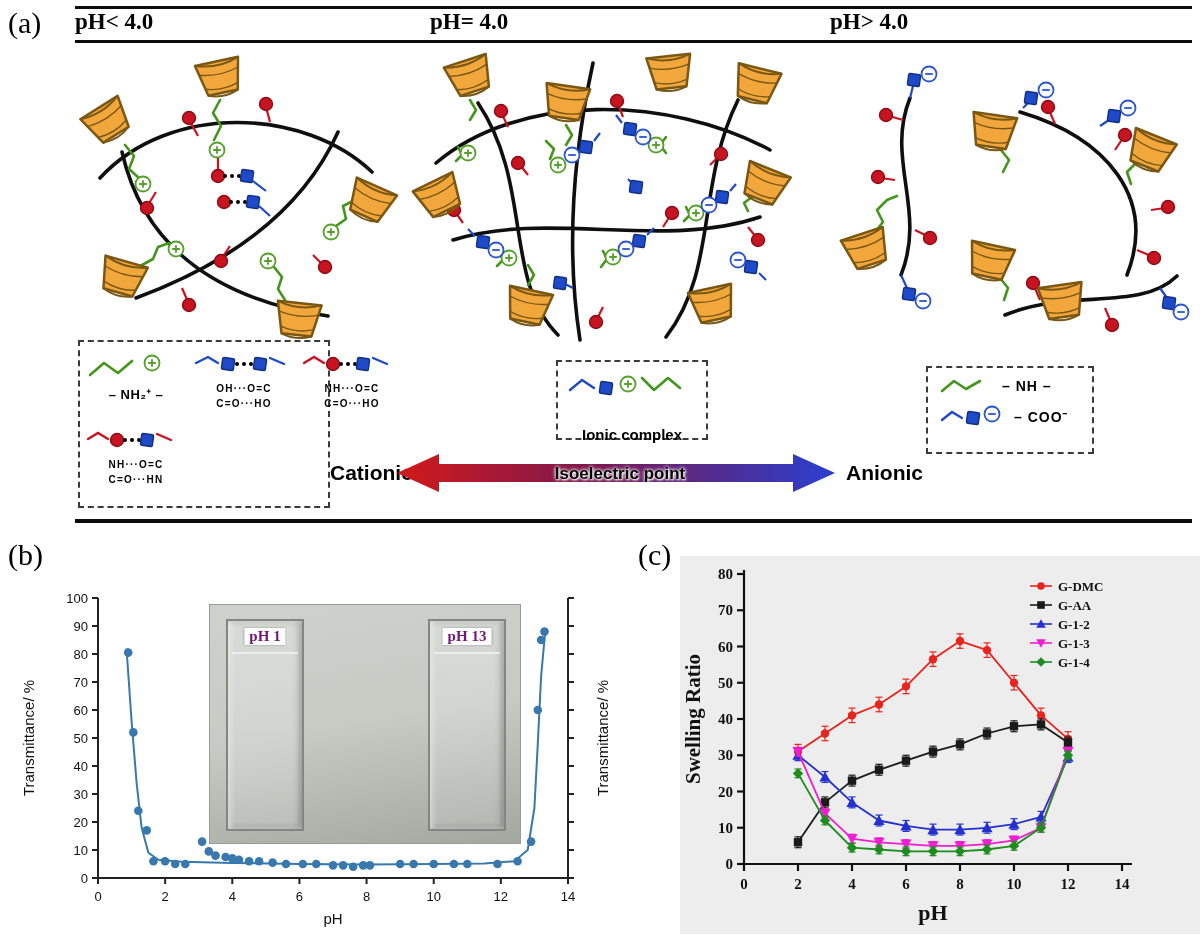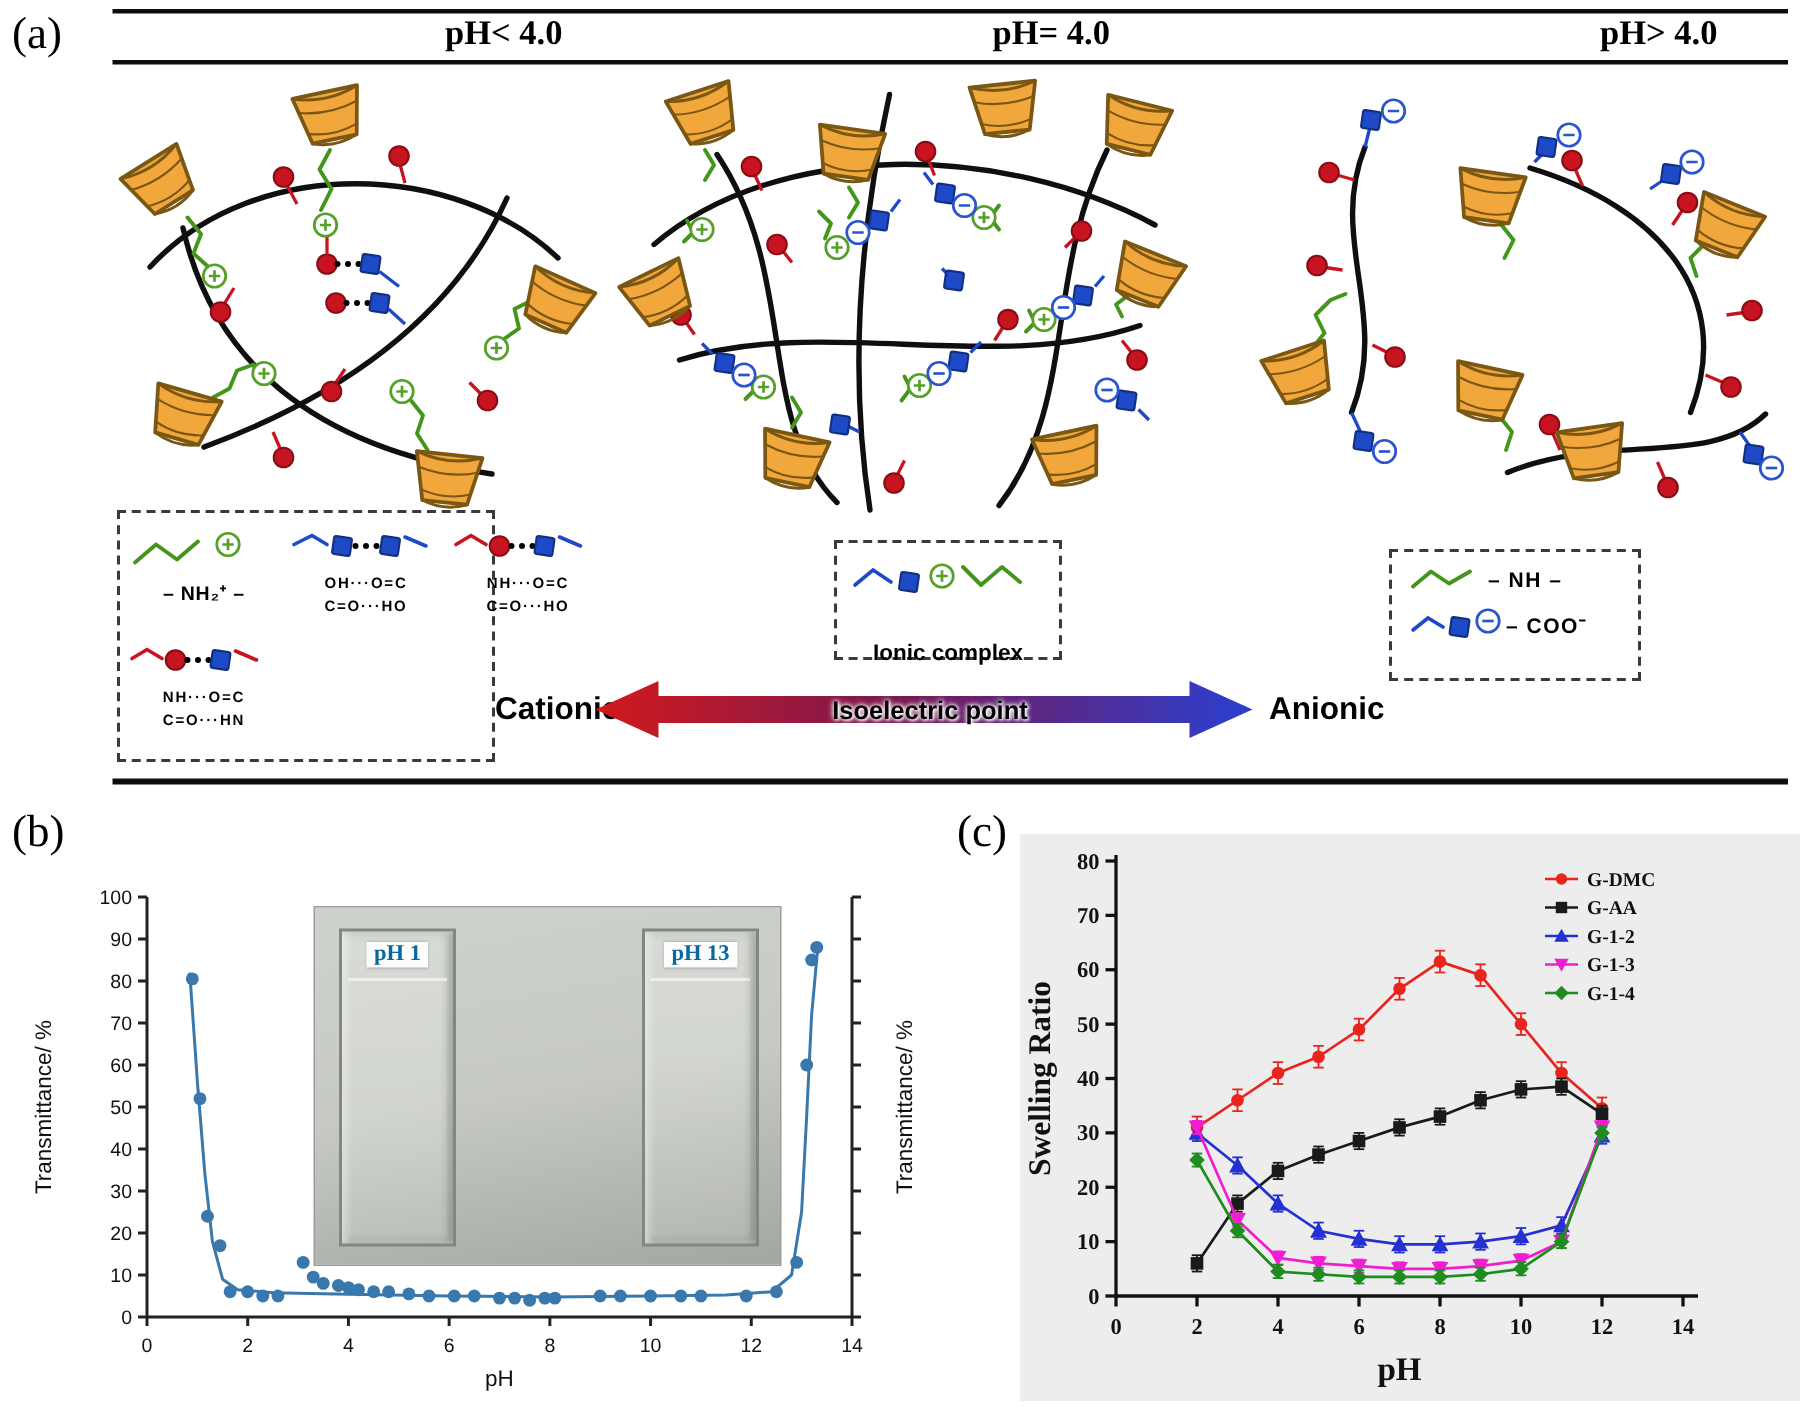--- a/index.html
+++ b/index.html
@@ -2,50 +2,50 @@
 <html><head>
 <meta charset="utf-8">
 <style>
   *{box-sizing:border-box}
   html,body{margin:0;padding:0}
   body{width:1200px;height:939px;background:#fff;position:relative;overflow:hidden;
        font-family:"Liberation Sans",sans-serif;color:#111}
   .abs{position:absolute}
   .rule{position:absolute;left:75px;width:1117px;height:3px;background:#0d0d0d}
   .plabel{position:absolute;font:400 30px "Liberation Serif",serif;color:#000}
-  .hdr{position:absolute;top:9px;height:28px;line-height:28px;text-align:right;
+  .hdr{position:absolute;top:9px;height:28px;line-height:28px;text-align:left;
        font:700 23px "Liberation Serif",serif;color:#000}
   .bb{fill:none;stroke:#0f0f0f;stroke-width:3.6;stroke-linecap:round}
   .gchain{fill:none;stroke:#43951c;stroke-width:2.6;stroke-linejoin:round;stroke-linecap:round}
   .bchain{fill:none;stroke:#1E49C8;stroke-width:2.4;stroke-linecap:round}
   .rchain{fill:none;stroke:#C81420;stroke-width:2.4;stroke-linecap:round}
   .rstem{stroke:#C81420;stroke-width:2.2}
   .bstem{stroke:#1E49C8;stroke-width:2.2}
   .dashbox{position:absolute;border:2px dashed #3a3a3a;background:#fff}
   .cap{font-weight:700;font-size:21px;color:#000;position:absolute;font-family:"Liberation Sans",sans-serif}
   #iso-label{position:absolute;font:700 17px "Liberation Sans",sans-serif;color:#000;
              text-shadow:0 0 3px #fff,0 0 4px #fff,1px 1px 2px #fff;text-align:center}
   .lbox-grid{display:grid;grid-template-columns:1fr 1fr 1fr;gap:4px 4px;padding:8px 4px}
   .lcell{text-align:center;padding:1px 0}
   .ltxt{font:700 13px "Liberation Sans",sans-serif;letter-spacing:.5px;color:#000}
   .ltxt.sm{font-size:10px;letter-spacing:1.2px;line-height:15px}
   .midbox{text-align:center;padding-top:4px}
   .midlabel{font:700 15px "Liberation Sans",sans-serif;color:#000;margin-top:20px}
-  .rrow{display:flex;align-items:center;margin:7px 10px}
+  .rrow{display:flex;align-items:center;gap:10px;margin:7px 10px}
   .rlabel{font:700 14px "Liberation Sans",sans-serif;letter-spacing:1px;color:#000}
   #inset{background:linear-gradient(170deg,#ced2cc 0%,#c6cac3 50%,#a2a7a0 100%);border:1px solid #9b9b9b}
   .cuv{position:absolute;top:14px;width:78px;height:212px;border:2px solid #82877f;
        background:linear-gradient(180deg,rgba(255,255,255,.22),rgba(255,255,255,.08));
        box-shadow:inset 3px 0 5px rgba(255,255,255,.5), inset -3px 0 6px rgba(90,95,90,.45)}
   .cuv-liq{position:absolute;left:4px;right:4px;top:15%;bottom:5px;
        border-top:2px solid rgba(255,255,255,.55);background:rgba(255,255,255,.07)}
   .cuv.milky{background:linear-gradient(180deg,#f6f7f3,#e8eae2)}
   .cuv.milky .cuv-liq{background:linear-gradient(180deg,#f8f9f5,#eef0e8);border-top:2px solid #fff}
   .cuv-label{position:absolute;top:7px;left:50%;transform:translateX(-50%);background:#fdfdfd;
-       padding:0 5px;font:700 15px "Liberation Serif",serif;color:#0369a1;white-space:nowrap;
+       padding:0 5px;font:700 15px "Liberation Serif",serif;color:#701a75;white-space:nowrap;
        box-shadow:0 0 2px rgba(0,0,0,.35)}
   #c-bg{background:#ededed}
 </style>
 </head>
 <body>
 
 <svg width="0" height="0" style="position:absolute">
   <defs>
     <g id="cd">
       <path d="M-22,-17 L22,-17 L15,15 L-15,15 Z" fill="#F2A73D" stroke="#7A5712" stroke-width="2.5" stroke-linejoin="round"></path>

